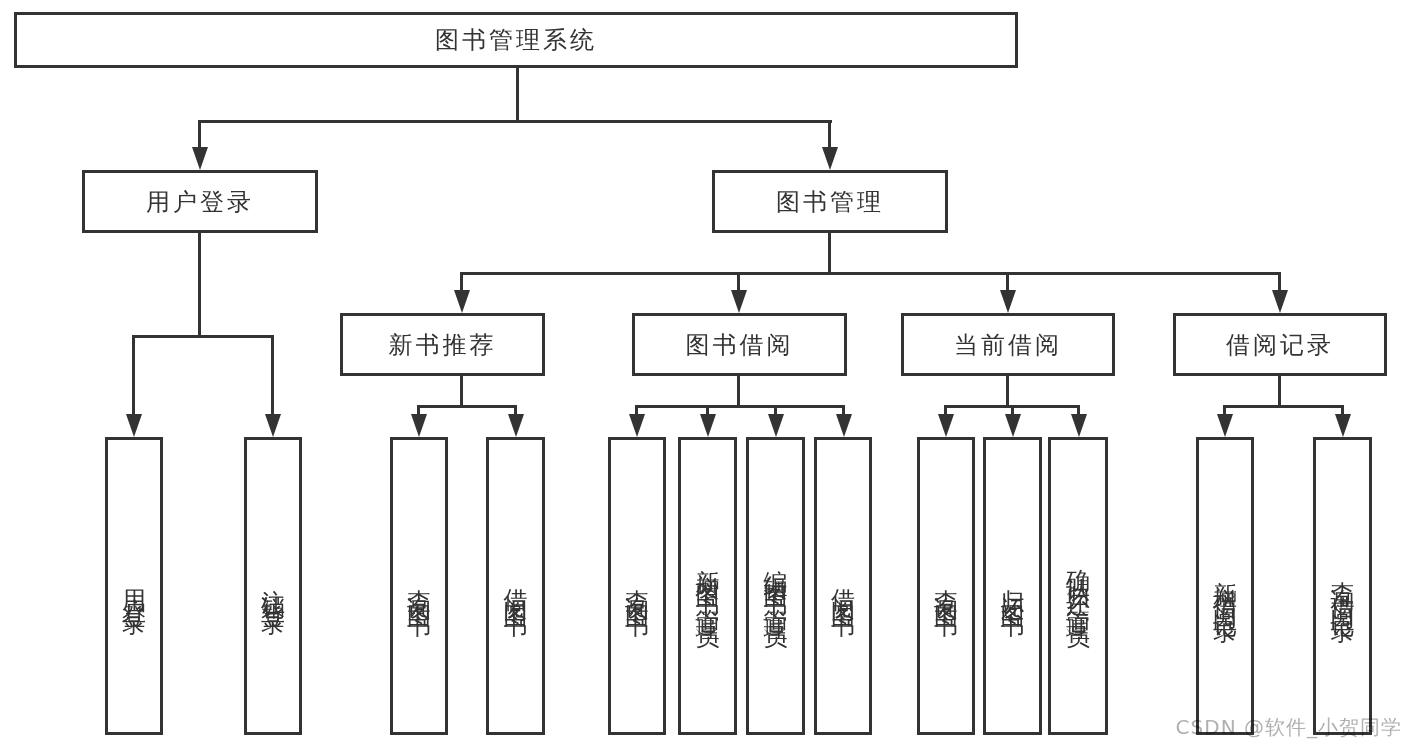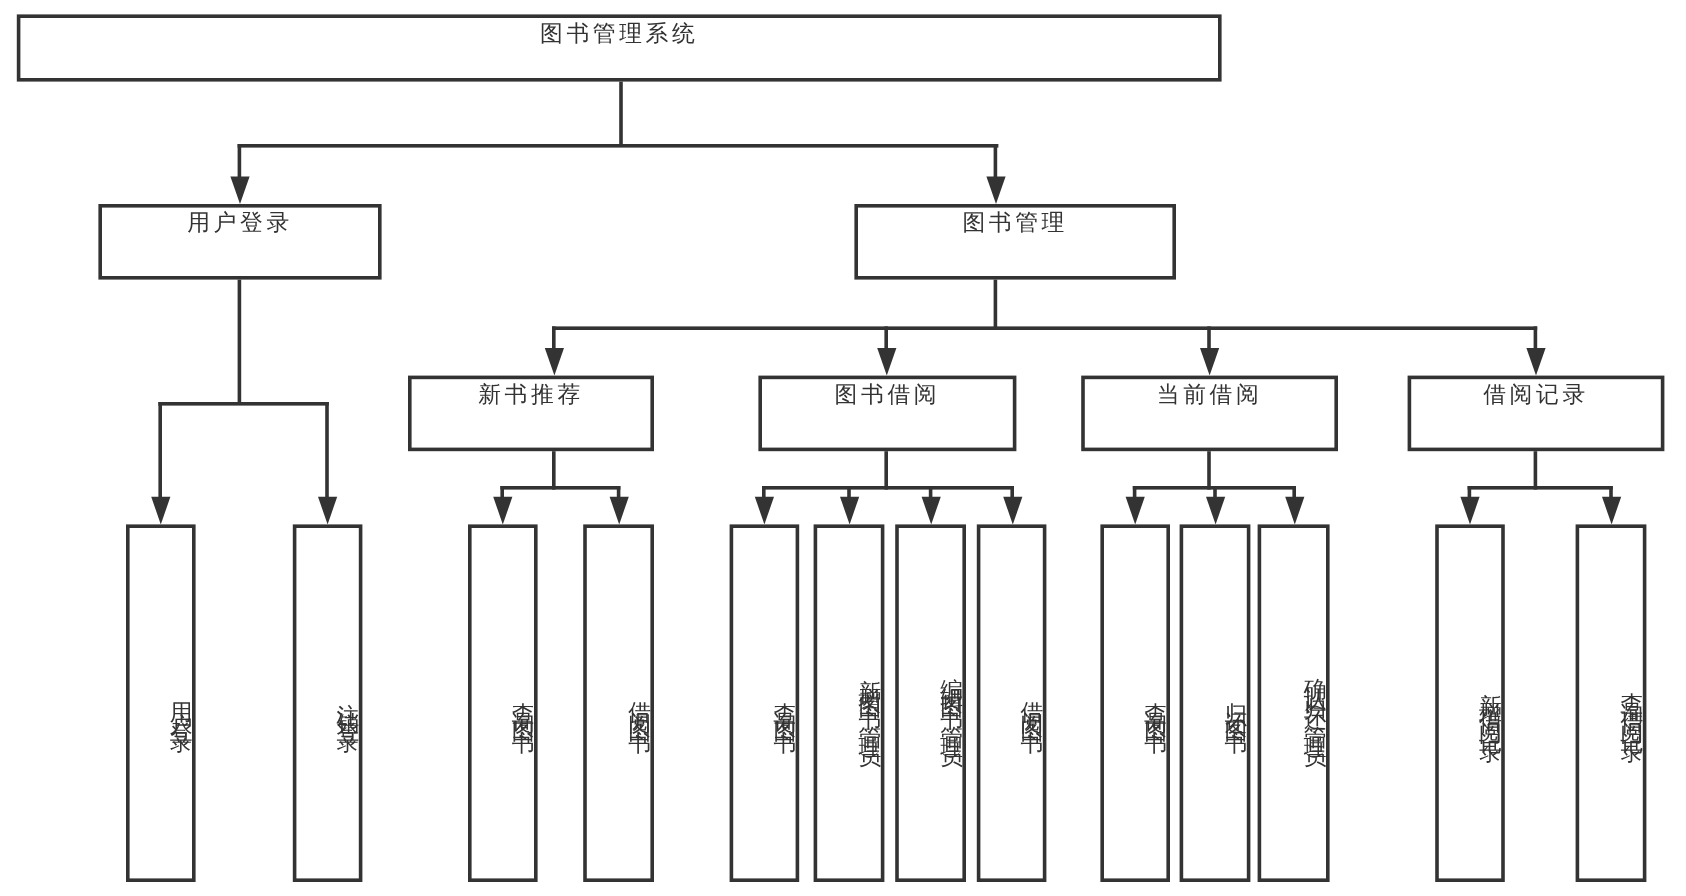--- a/index.html
+++ b/index.html
@@ -25,22 +25,22 @@
     position:absolute;width:0;height:0;
     border-left:8px solid transparent;
     border-right:8px solid transparent;
     border-top:23px solid var(--line);
   }
   
   .box{
     position:absolute;
     border:3px solid var(--line);
     background:var(--bg);
-    display:flex;justify-content:center;
-    font-size:19px;letter-spacing:3px;
+    display:flex;align-items:center;justify-content:center;
+    font-size:24px;letter-spacing:3px;
     white-space:nowrap;
   }
   .leaf{
     writing-mode:vertical-rl;
     text-orientation:mixed;
     letter-spacing:8px;
     white-space:normal;
     line-height:1;
   }
   #watermark{
@@ -115,21 +115,21 @@
   <div class="vl" style="left:1341px;top:405px;height:13px"></div>
   <div class="arrow" style="left:1335px;top:414px"></div>
 
   <div class="box" style="left:14px;top:12px;width:1004px;height:56px">
     <span>图书管理系统</span>
   </div>
 
   <div class="box" style="left:82px;top:170px;width:236px;height:63px">
     <span>用户登录</span>
   </div>
-  <div class="box" style="left:712px;top:170px;width:268px;height:63px">
+  <div class="box" style="left:712px;top:170px;width:236px;height:63px">
     <span>图书管理</span>
   </div>
 
   <div class="box" style="left:340px;top:313px;width:205px;height:63px">
     <span>新书推荐</span>
   </div>
   <div class="box" style="left:632px;top:313px;width:215px;height:63px">
     <span>图书借阅</span>
   </div>
   <div class="box" style="left:901px;top:313px;width:214px;height:63px">
@@ -176,14 +176,15 @@
     <span>确认归还（管理员）</span>
   </div>
 
   <div class="box leaf" style="left:1196px;top:437px;width:58px;height:298px">
     <span>新增借阅记录</span>
   </div>
   <div class="box leaf" style="left:1313px;top:437px;width:59px;height:298px">
     <span>查询借阅记录</span>
   </div>
 
+  <div id="watermark">CSDN @软件_小贺同学</div>
 
 </div>
 
 </body></html>

